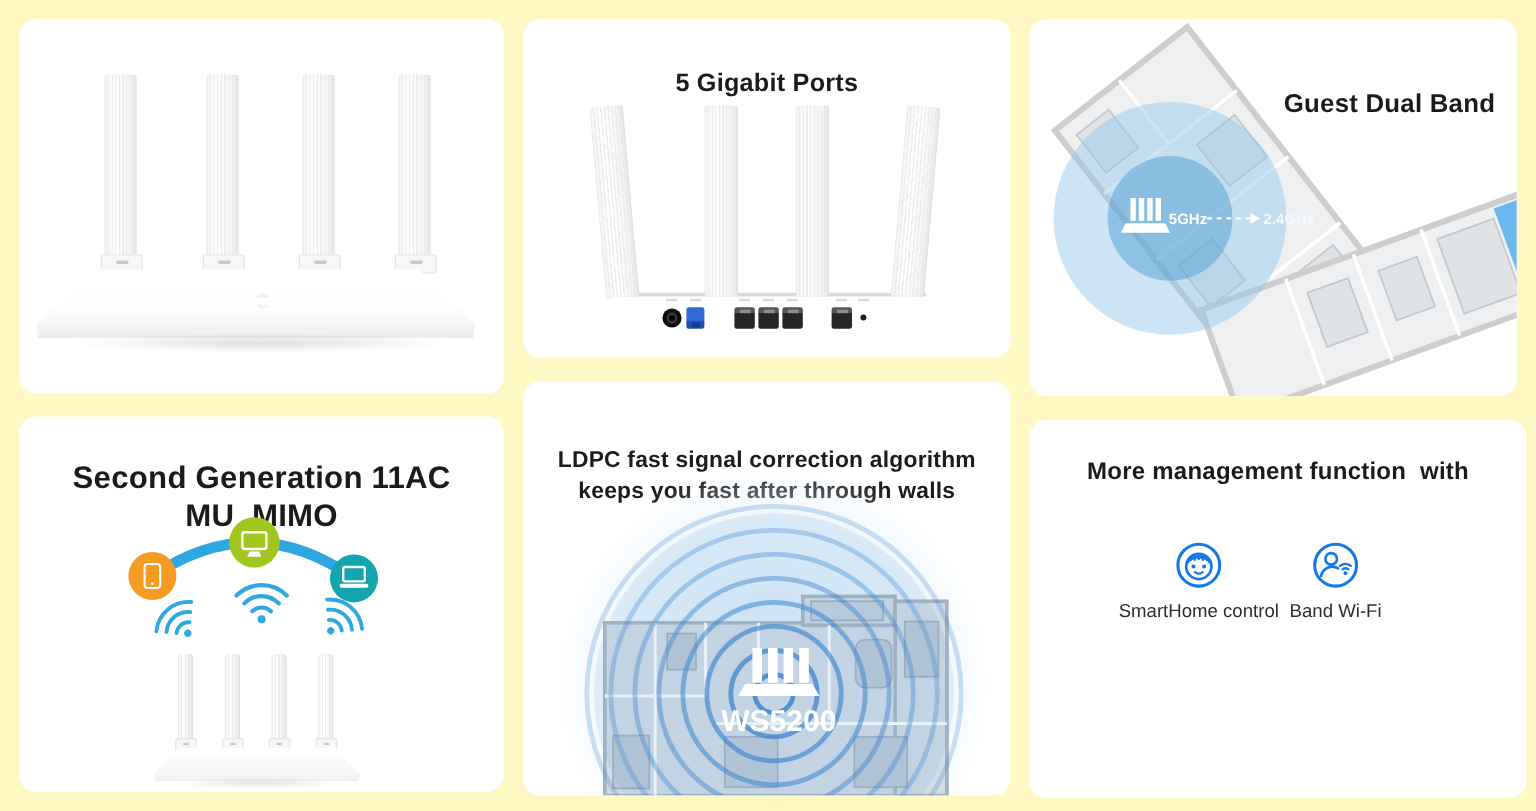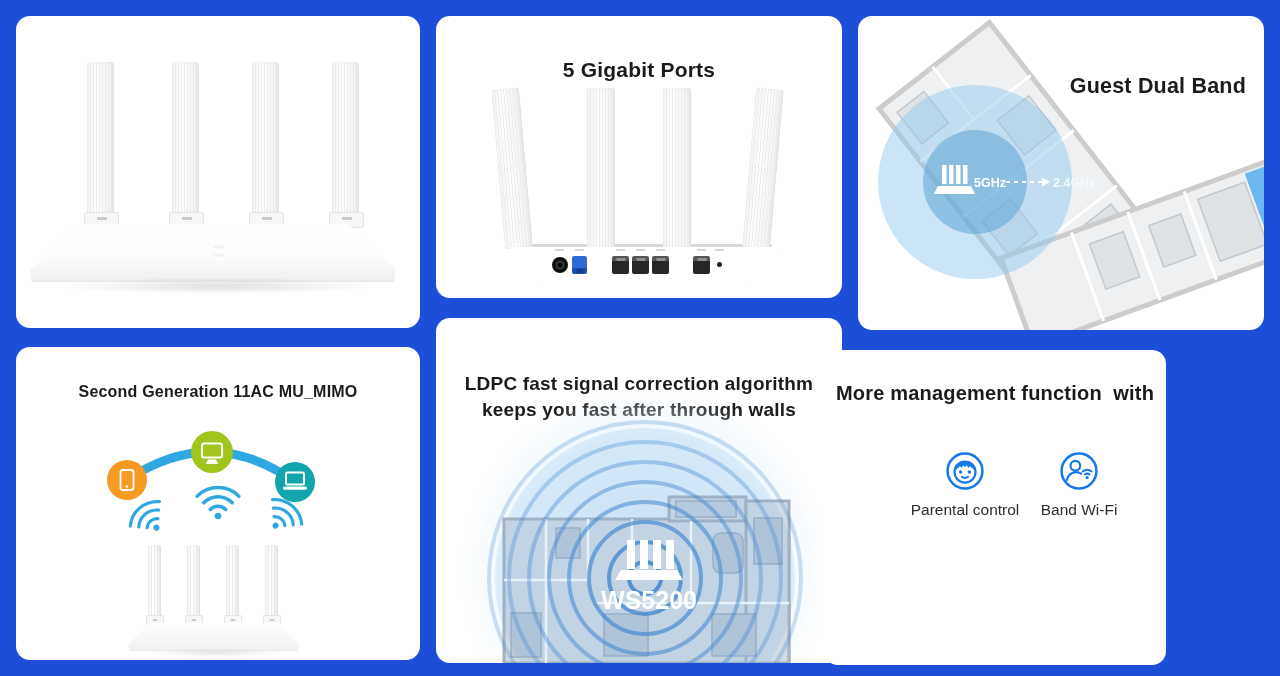--- a/index.html
+++ b/index.html
@@ -1,30 +1,30 @@
 <!DOCTYPE html>
 <html><head>
 <meta charset="utf-8">
 <style>
   html,body{margin:0;padding:0;}
   body{background:#e6e6e6;font-family:"Liberation Sans",sans-serif;}
-  #stage{position:relative;width:1280px;height:676px;background:#1d4ed8;overflow:hidden;}
+  #stage{position:relative;width:1280px;height:676px;background:#fef9c3;overflow:hidden;}
   .card{position:absolute;background:#fff;border-radius:14px;overflow:hidden;}
   #card-router-front{left:16px;top:16px;width:404px;height:312px;}
   #card-ports{left:436px;top:16px;width:406px;height:282px;}
   #card-dualband{left:858px;top:16px;width:406px;height:314px;}
   #card-mumimo{left:16px;top:347px;width:404px;height:313px;}
   #card-ldpc{left:436px;top:318px;width:406px;height:345px;}
-  #card-app{left:824px;top:350px;width:342px;height:315px;}
+  #card-app{left:858px;top:350px;width:414px;height:315px;}
 
   .card-title{position:absolute;left:0;right:0;text-align:center;color:#1b1b1b;
     font-weight:bold;letter-spacing:.2px;margin:0;}
   #card-ports .card-title{top:42px;font-size:21px;}
   #card-dualband .card-title{top:58px;left:auto;right:18px;text-align:right;font-size:21.5px;}
-  #card-mumimo .card-title{top:36px;font-size:16px;}
+  #card-mumimo .card-title{top:36px;font-size:26px;}
   #card-ldpc .card-title{top:53px;font-size:19px;line-height:26px;}
   #card-app .card-title{top:30px;font-size:20px;font-weight:600;line-height:26px;}
 
   
   .ant{position:absolute;border-radius:3px 3px 0 0;
     background:
       repeating-linear-gradient(90deg,#ececec 0 1px,rgba(0,0,0,0) 1px 3px),
       linear-gradient(90deg,#f2f2f2,#ffffff 35%,#eeeeee);
     box-shadow:inset -2px 0 3px rgba(0,0,0,.05);}
   .ant-base{position:absolute;background:#f7f7f7;border:1px solid #e5e5e5;border-radius:2px;}
@@ -295,21 +295,21 @@
         <g fill="none" stroke="#1677e8" stroke-width="2.4" stroke-linecap="round">
           <circle cx="20" cy="20" r="16.6"></circle>
           <circle cx="20" cy="21" r="10" stroke-width="2.1"></circle>
           <path d="M11.5 17.5 q2 -4.5 8.5 -4.5 q6.5 0 8.5 4.5" stroke-width="2.1"></path>
           <path d="M13.6 16 q1.6 -2.4 3.2 0 M16.8 15.2 q1.6 -2.4 3.2 0 M20 15.2 q1.6 -2.4 3.2 0 M23.2 16 q1.6 -2.4 3.2 0" stroke-width="1.5"></path>
           <path d="M17 25.5 q3 2.4 6 0" stroke-width="1.8"></path>
         </g>
         <circle cx="15.8" cy="21" r="1.6" fill="#1677e8"></circle>
         <circle cx="24.2" cy="21" r="1.6" fill="#1677e8"></circle>
       </svg>
-      <span class="feature-label">Parental control</span>
+      <span class="feature-label">SmartHome control</span>
     </div>
 
     <div class="feature-item" style="left:180px;top:100px">
       <svg class="ficon" width="42" height="42" viewBox="0 0 40 40">
         <g fill="none" stroke="#1677e8" stroke-width="2.4" stroke-linecap="round">
           <circle cx="20" cy="20" r="16.6"></circle>
           <circle cx="16.5" cy="15" r="4.6" stroke-width="2.1"></circle>
           <path d="M8.5 28.5 a9 9 0 0 1 13.5 -6" stroke-width="2.1"></path>
           <path d="M23.5 20.5 a7 7 0 0 1 8.6 0" stroke-width="1.9"></path>
           <path d="M25.5 23.3 a4 4 0 0 1 4.6 0" stroke-width="1.9"></path>

